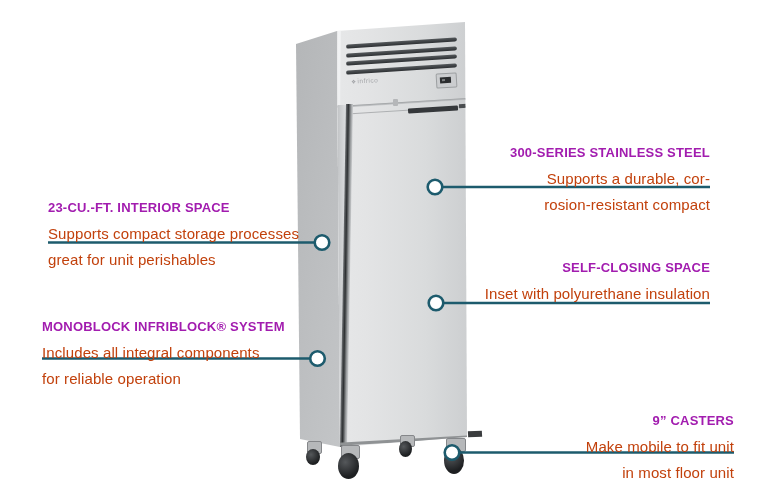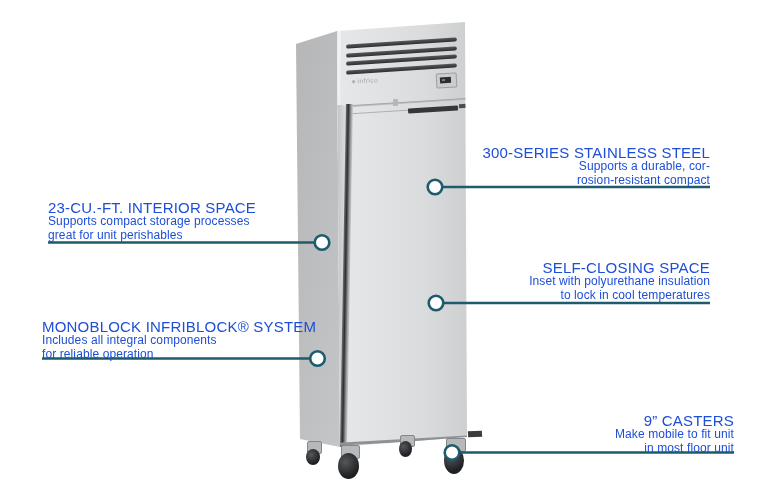--- a/index.html
+++ b/index.html
@@ -6,25 +6,25 @@
   body{
     width:770px;height:500px;position:relative;overflow:hidden;
     background:#ffffff;
     font-family:"Liberation Sans", sans-serif;
   }
 
   
   .callout{position:absolute;z-index:3;white-space:nowrap;}
   .callout.right{text-align:right;}
   .c-title{
-    font-size:15px;line-height:14px;font-weight:normal;
-    color:#1d4ed8;letter-spacing:.2px;
+    font-size:13px;line-height:14px;font-weight:bold;
+    color:#a21caf;letter-spacing:.2px;
   }
   .c-sub{
-    font-size:12px;line-height:13.5px;color:#1d4ed8;letter-spacing:.1px;
+    font-size:15px;line-height:13.5px;color:#c2410c;letter-spacing:.1px;margin-top:12px;
   }
   #callout-1{left:48px;top:201px;}
   #callout-2{left:42px;top:320px;}
   #callout-3{right:60px;top:146px;}
   #callout-4{right:60px;top:261px;}
   #callout-5{right:36px;top:414px;}
 
   
   #overlay{position:absolute;left:0;top:0;z-index:2;pointer-events:none;}
   #overlay .lines{fill:none;stroke-width:2.6px;}
@@ -163,20 +163,19 @@
 
 <div class="callout right" id="callout-3">
   <div class="c-title">300-SERIES STAINLESS STEEL</div>
   <div class="c-sub">Supports a durable, cor-</div>
   <div class="c-sub">rosion-resistant compact</div>
 </div>
 
 <div class="callout right" id="callout-4">
   <div class="c-title">SELF-CLOSING SPACE</div>
   <div class="c-sub">Inset with polyurethane insulation</div>
-  <div class="c-sub">to lock in cool temperatures</div>
 </div>
 
 <div class="callout right" id="callout-5">
   <div class="c-title">9” CASTERS</div>
   <div class="c-sub">Make mobile to fit unit</div>
   <div class="c-sub">in most floor unit</div>
 </div>
 
 </body></html>

